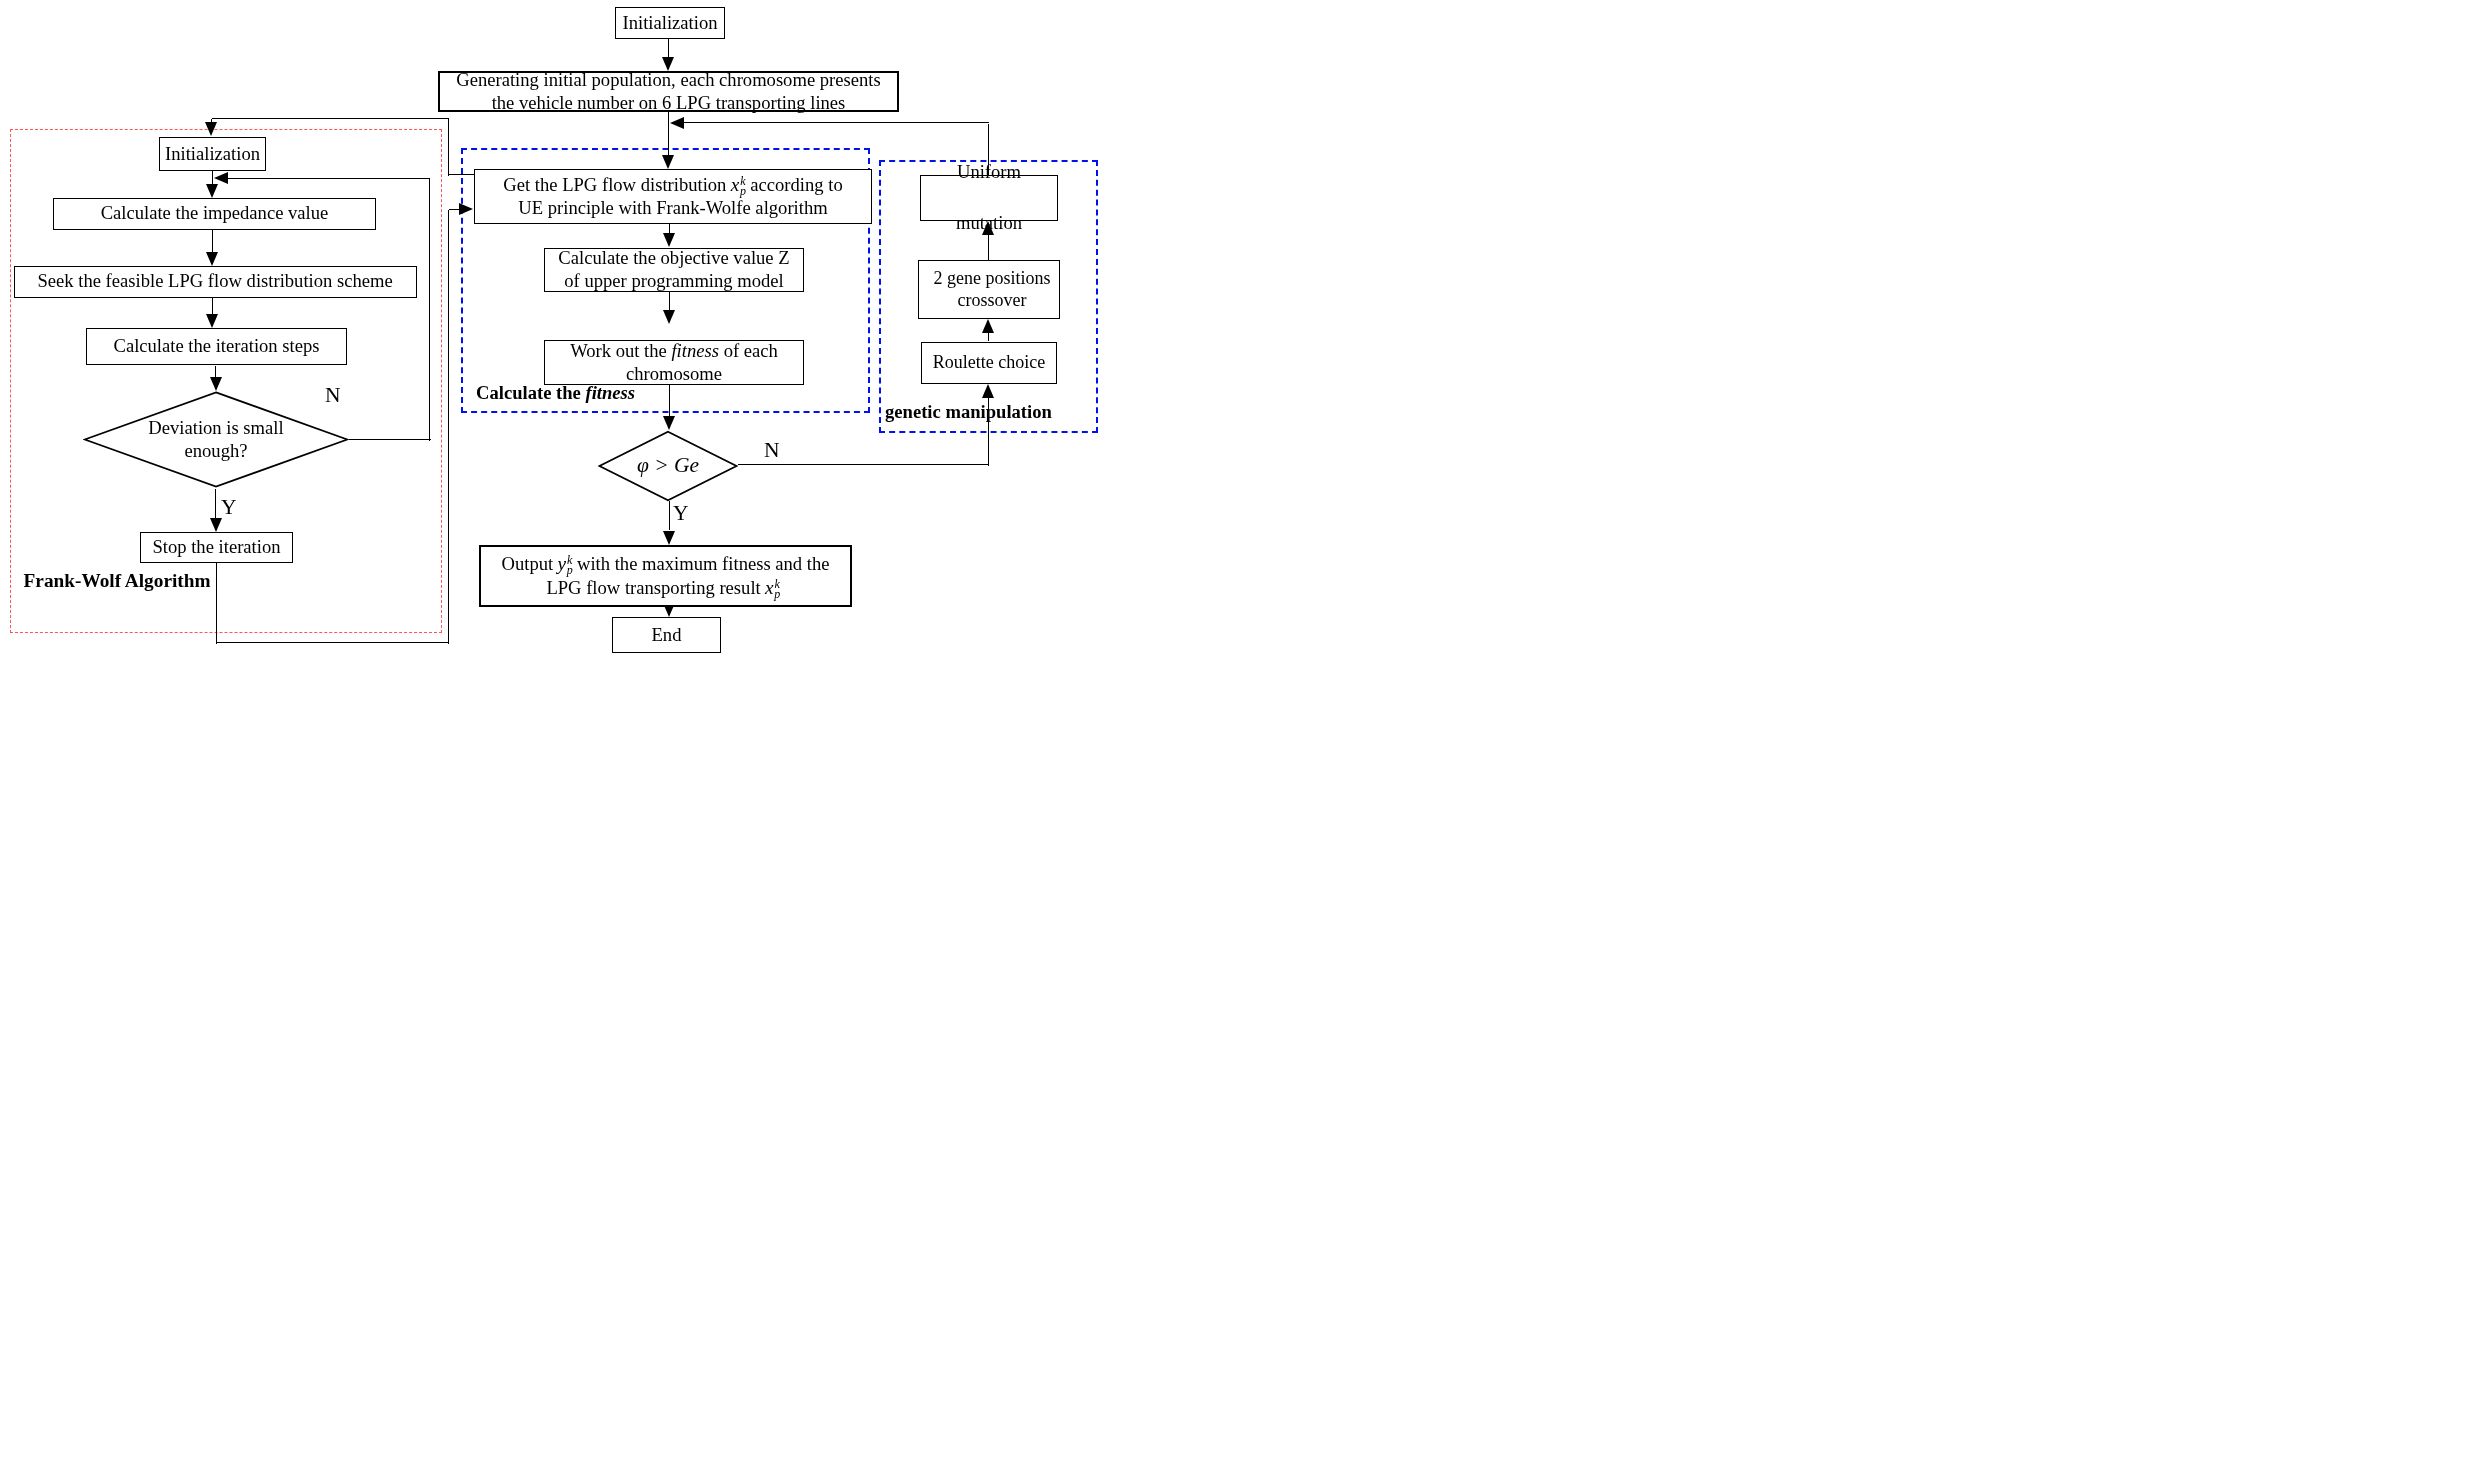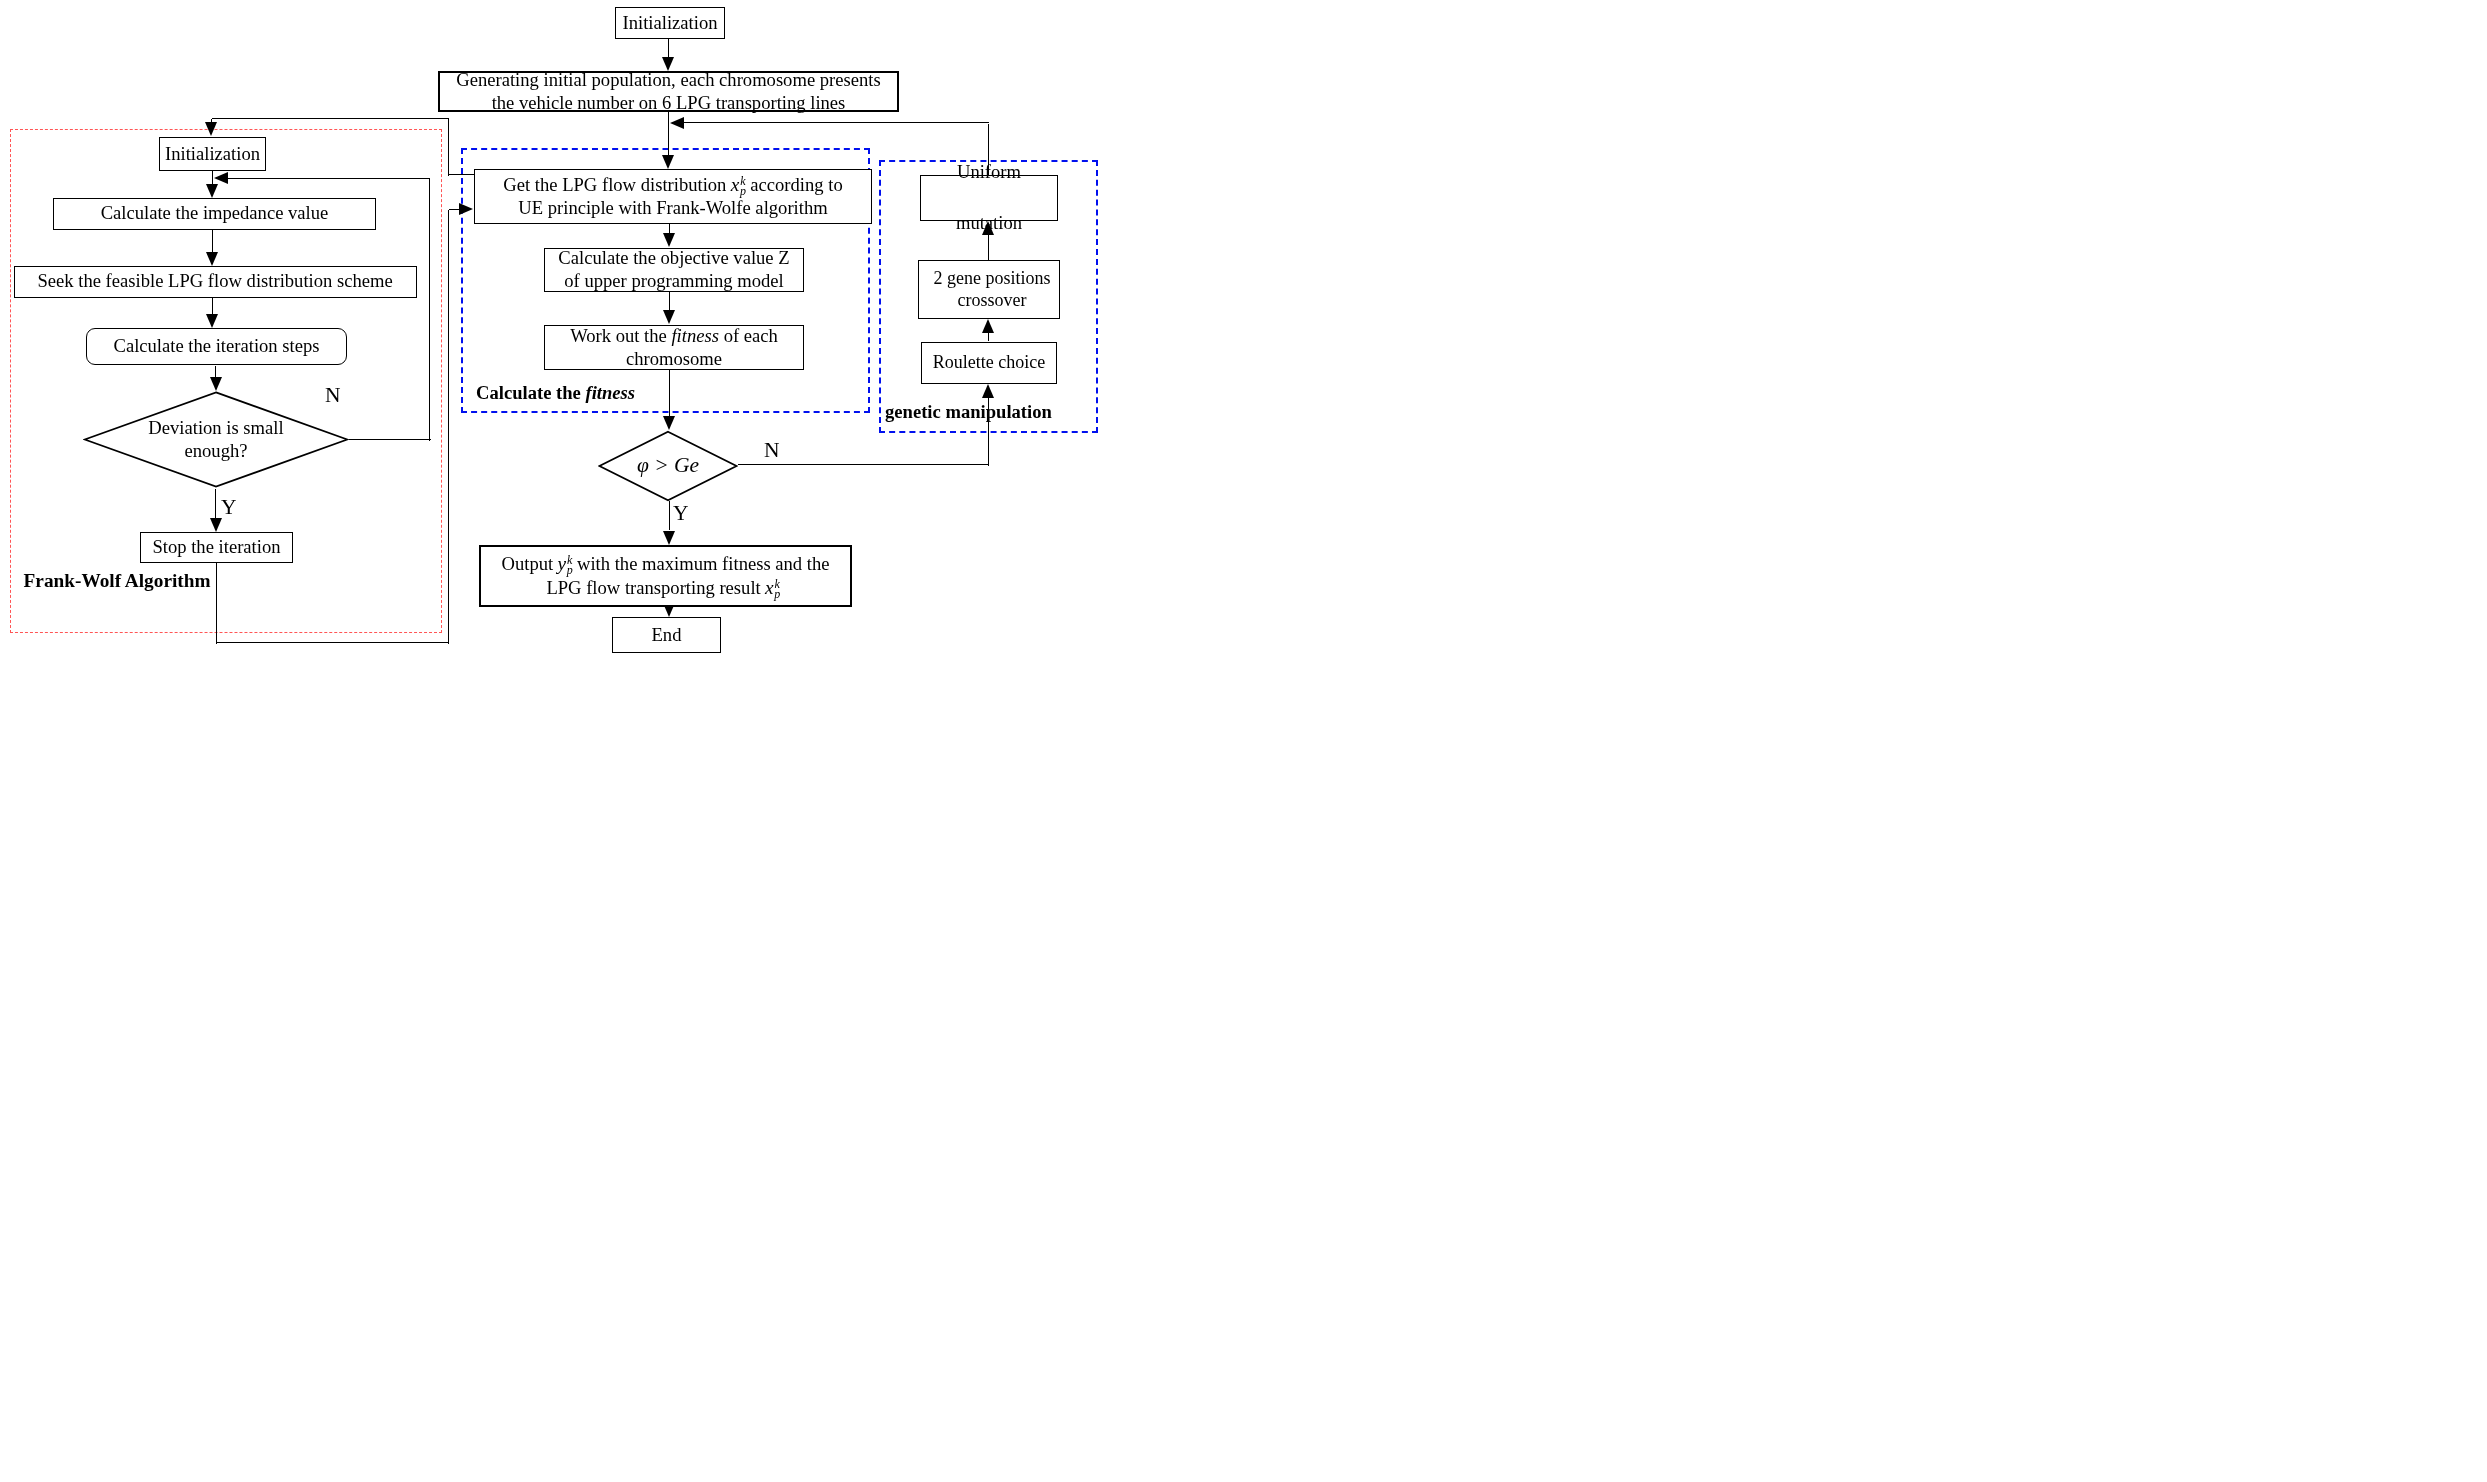--- a/index.html
+++ b/index.html
@@ -123,21 +123,21 @@
   </div>
 
   <div class="box" style="left:53px;top:198px;width:323px;height:31.5px;">
     <span>Calculate  the impedance value</span>
   </div>
 
   <div class="box" style="left:13.6px;top:266px;width:403px;height:31.5px;">
     <span>Seek the feasible LPG flow distribution scheme</span>
   </div>
 
-  <div class="box" style="left:86px;top:328px;width:261px;height:37px;border-radius:9px;">
+  <div class="box" style="left:86px;top:328px;width:261px;height:37px;">
     <span>Calculate the iteration steps</span>
   </div>
 
   <div class="diamond" style="left:83px;top:391px;width:266px;height:97px;">
     <svg width="266" height="97" viewBox="0 0 372 136">
       <polygon points="186,2 370,68 186,134 2,68" fill="#ffffff" stroke="#000000" stroke-width="2.5"></polygon>
     </svg>
     <div class="dtext">
       <span>Deviation is small</span>
       <span>enough?</span>
@@ -164,21 +164,21 @@
         </span><span>according to</span>
     </span>
     <span class="bl">UE principle with Frank-Wolfe algorithm</span>
   </div>
 
   <div class="box" style="left:544px;top:248px;width:260px;height:44px;">
     <span class="bl">Calculate the objective value Z</span>
     <span class="bl">of upper programming model</span>
   </div>
 
-  <div class="box" style="left:544px;top:325px;width:260px;height:45px;">
+  <div class="box" style="left:544px;top:340px;width:260px;height:45px;">
     <span class="bl">
       <span>Work out the </span><span class="it">fitness</span><span> of each</span>
     </span>
     <span class="bl">chromosome</span>
   </div>
 
   <div class="flow-label" style="left:476px;top:382px;font-size:18.6px;">
     <span>Calculate the </span><span class="it">fitness</span>
   </div>
 

